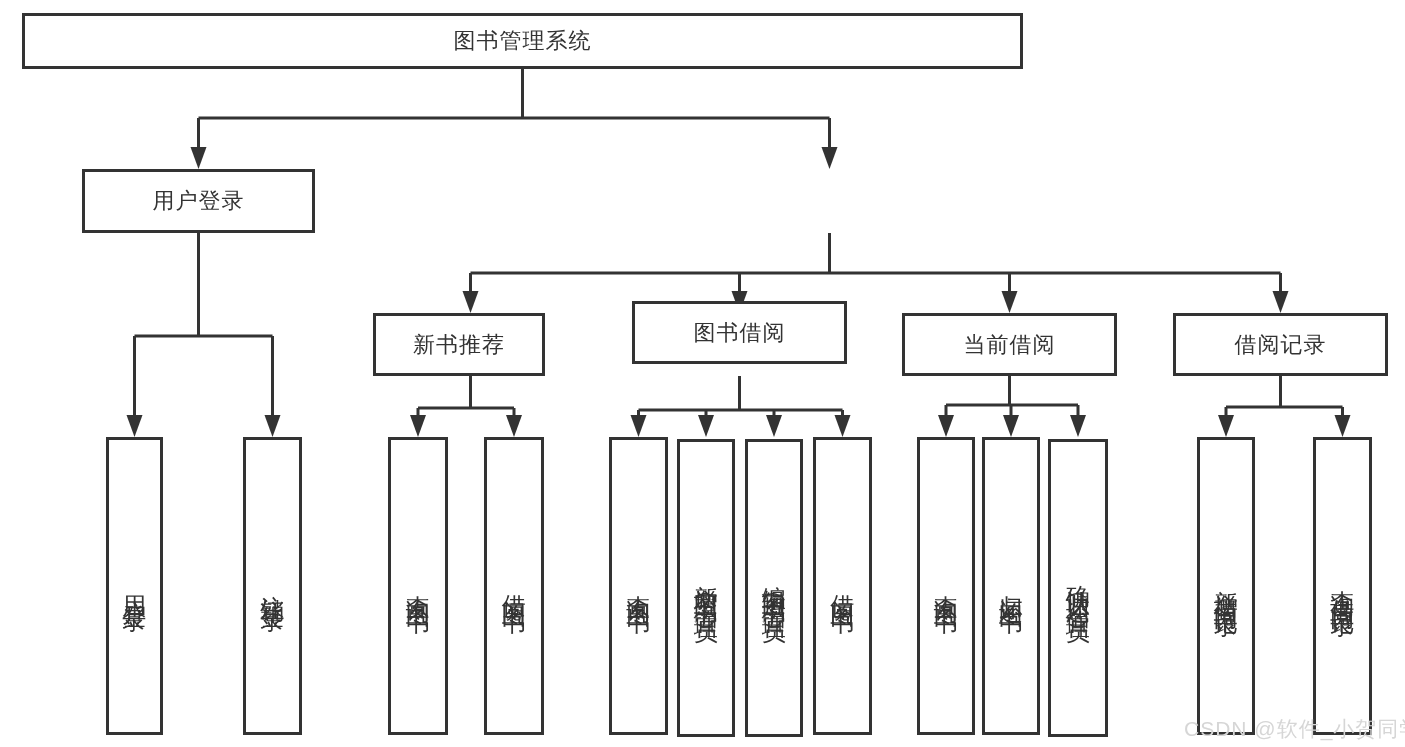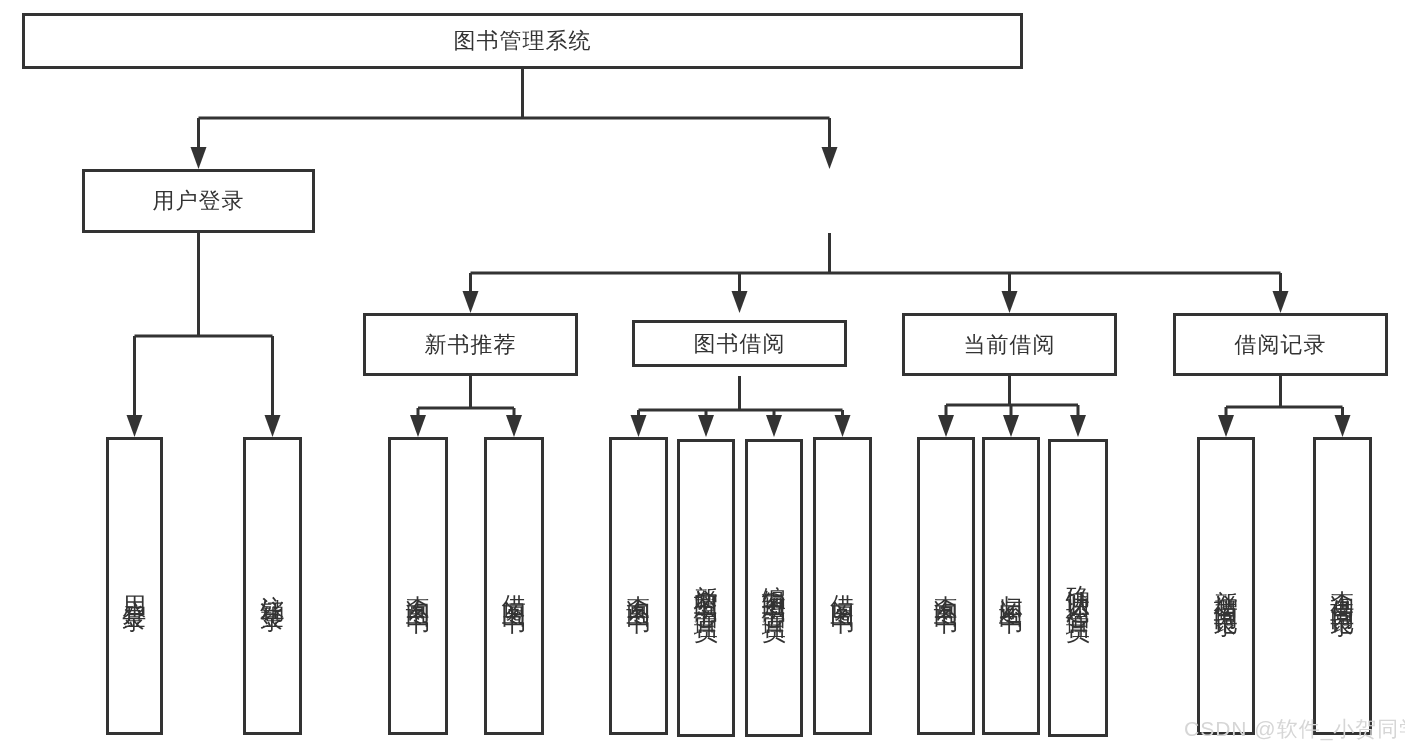--- a/index.html
+++ b/index.html
@@ -84,24 +84,24 @@
   </svg>
 
   <div class="node hbox" style="left:22px;top:13px;width:1001px;height:56px">
     <span>图书管理系统</span>
   </div>
 
   <div class="node hbox" style="left:82px;top:169px;width:233px;height:64px">
     <span>用户登录</span>
   </div>
 
-  <div class="node hbox" style="left:363px;top:313px;width:215px;height:63px">
+  <div class="node hbox" style="left:373px;top:313px;width:172px;height:63px">
     <span>新书推荐</span>
   </div>
-  <div class="node hbox" style="left:632px;top:320px;width:215px;height:47px">
+  <div class="node hbox" style="left:632px;top:301px;width:215px;height:63px">
     <span>图书借阅</span>
   </div>
   <div class="node hbox" style="left:1173px;top:313px;width:215px;height:63px">
     <span>借阅记录</span>
   </div>
   <div class="node hbox" style="left:902px;top:313px;width:215px;height:63px">
     <span>当前借阅</span>
   </div>
 
   <div class="node vbox" style="left:106px;top:437px;width:57px;height:298px">

